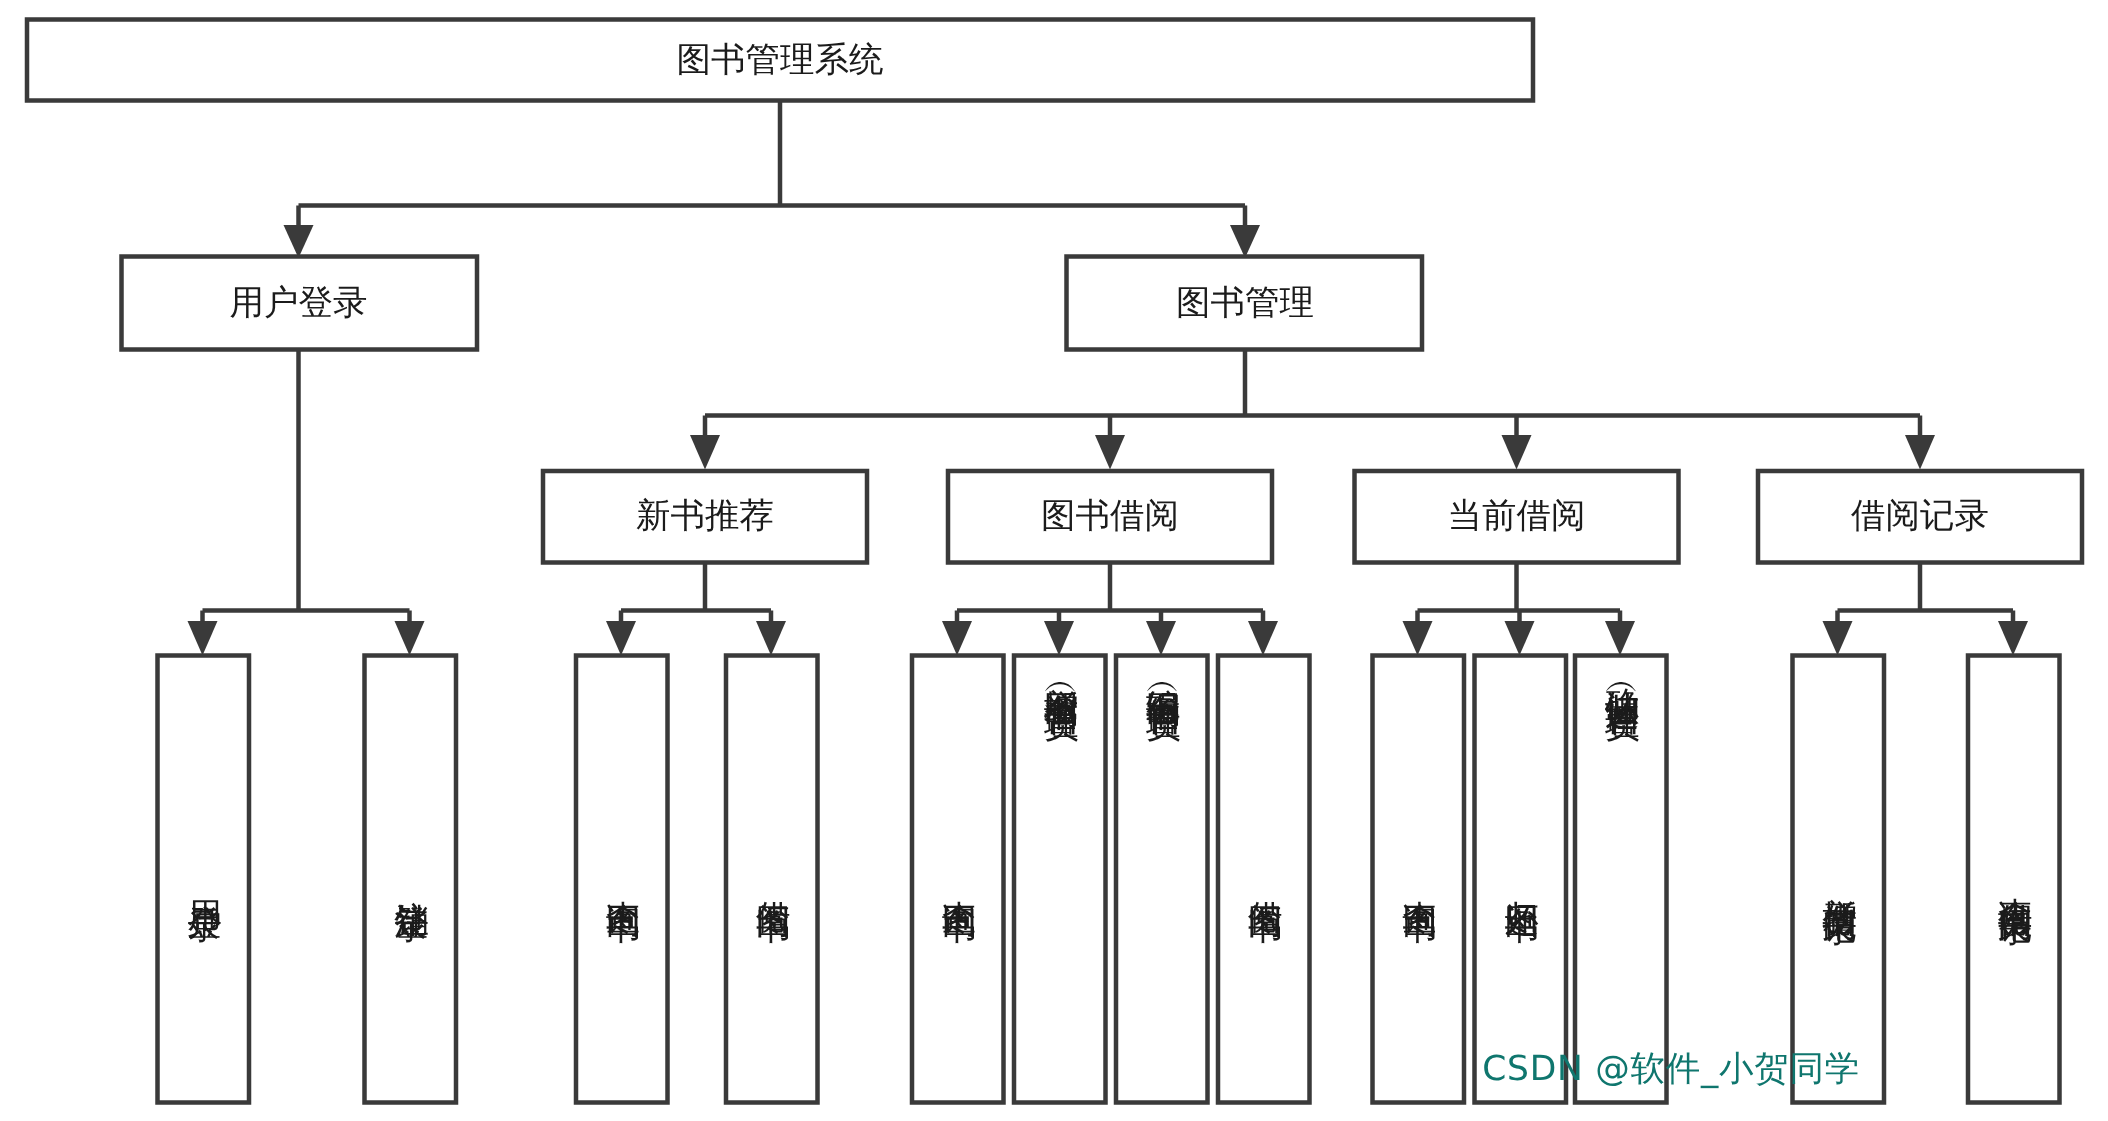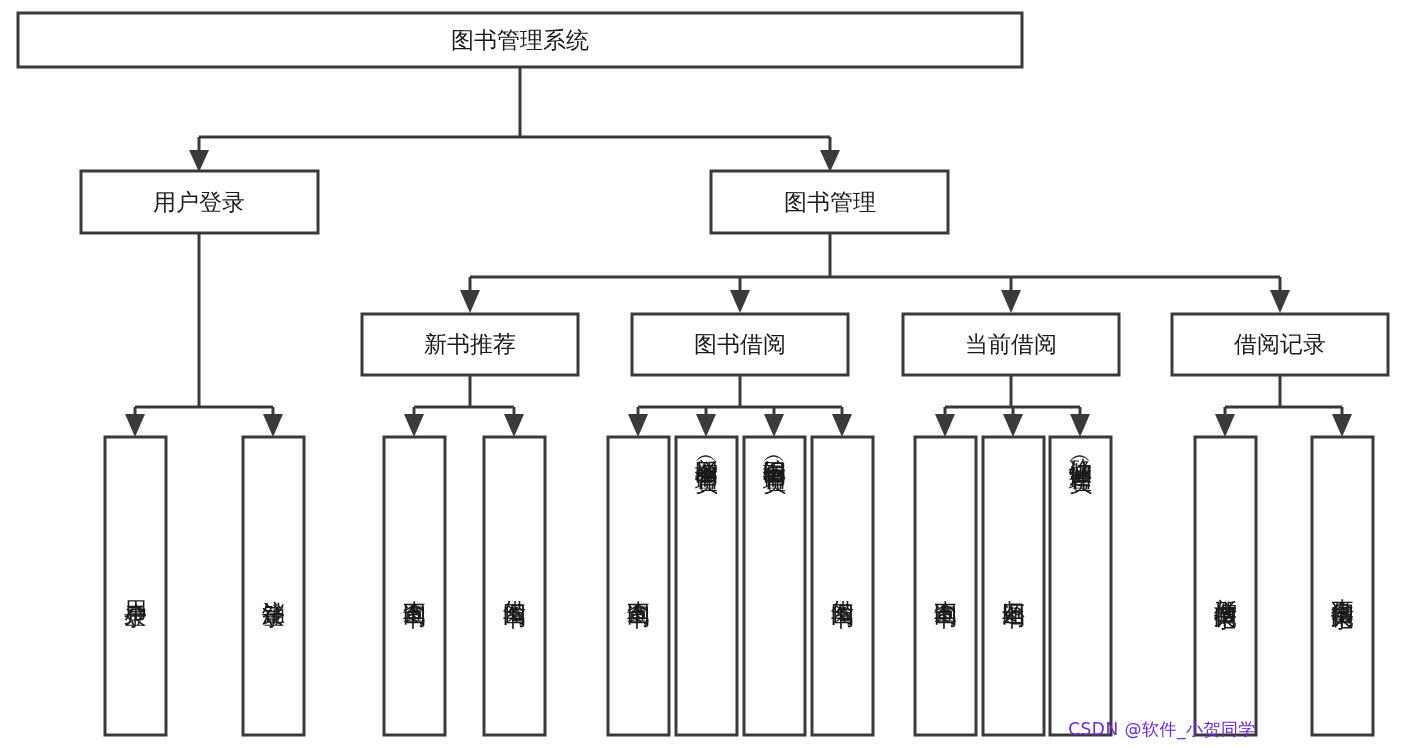--- a/index.html
+++ b/index.html
@@ -11,21 +11,20 @@
     width: 1405px;
     height: 747px;
     font-family: "DejaVu Sans", "Liberation Sans", sans-serif;
     overflow: hidden;
   }
   #diagram-root {
     position: relative;
     width: 1250px;
     height: 747px;
     background: #ffffff;
-    padding-left: 16px;
   }
   svg.diagram-canvas {
     position: absolute;
     left: 0;
     top: 0;
     width: 1405px;
     height: 747px;
     display: block;
   }
   .node-rect {
@@ -54,24 +53,24 @@
   }
   .label-v {
     font-size: 23px;
     writing-mode: vertical-rl;
     text-orientation: upright;
     letter-spacing: 2px;
   }
   .watermark {
     position: absolute;
     right: 10px;
-    bottom: 6px;
+    bottom: 19px;
     font-family: "DejaVu Sans", "Liberation Sans", sans-serif;
-    font-size: 17px;
-    color: #6d28d9;
+    font-size: 23px;
+    color: #0f766e;
     white-space: nowrap;
     letter-spacing: 0.5px;
   }
 </style>
 </head>
 <body>
 
 <div id="diagram-root">
 
   <svg class="diagram-canvas" viewBox="0 0 1405 747" xmlns="http://www.w3.org/2000/svg">

